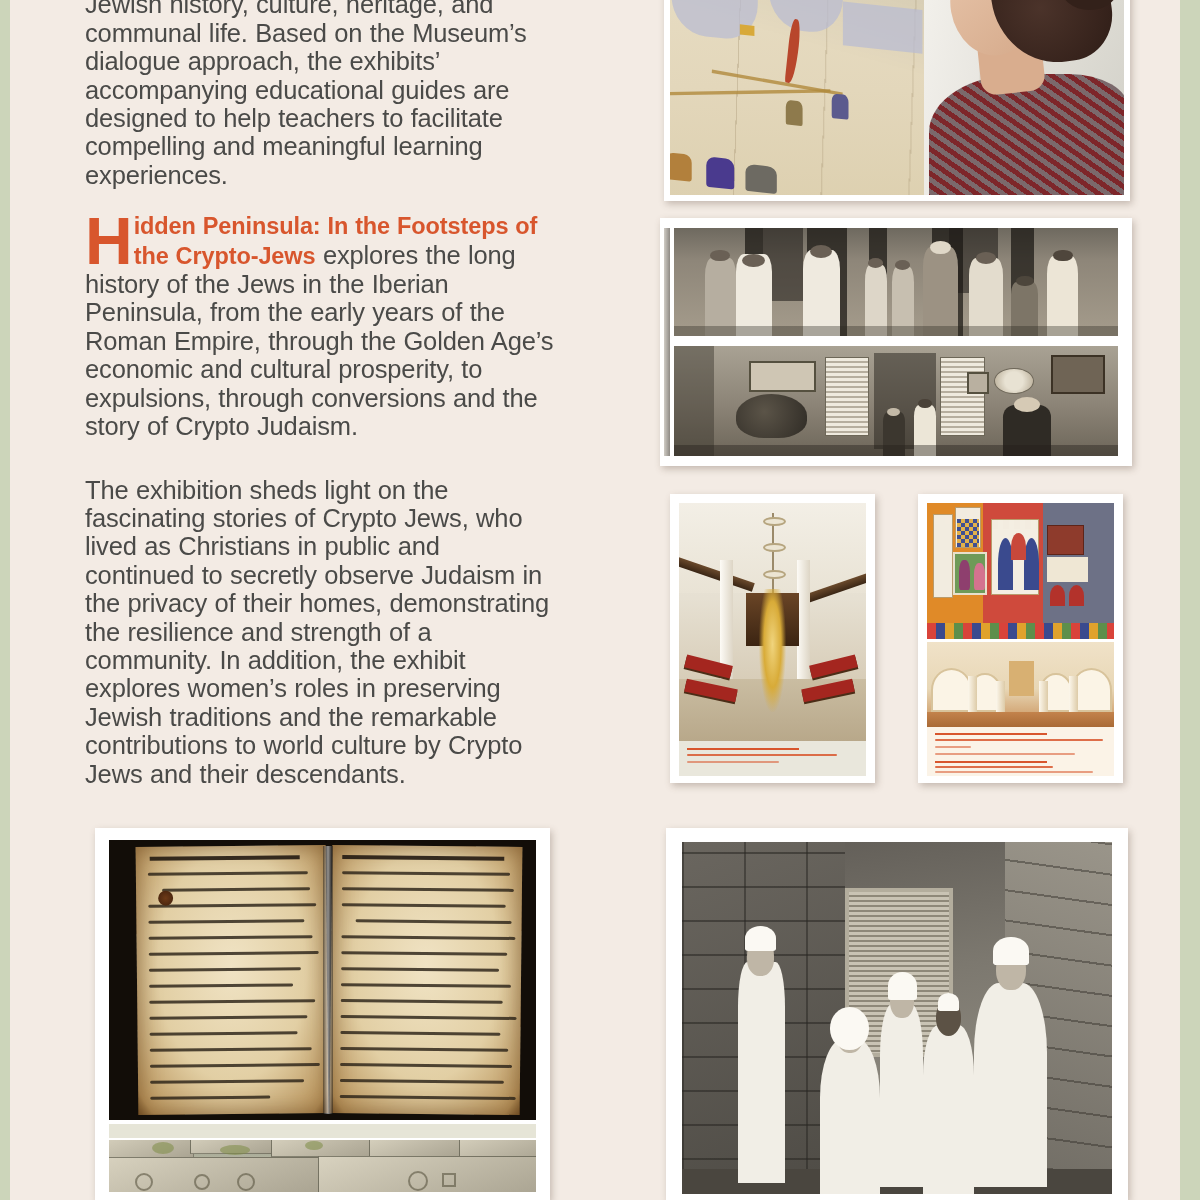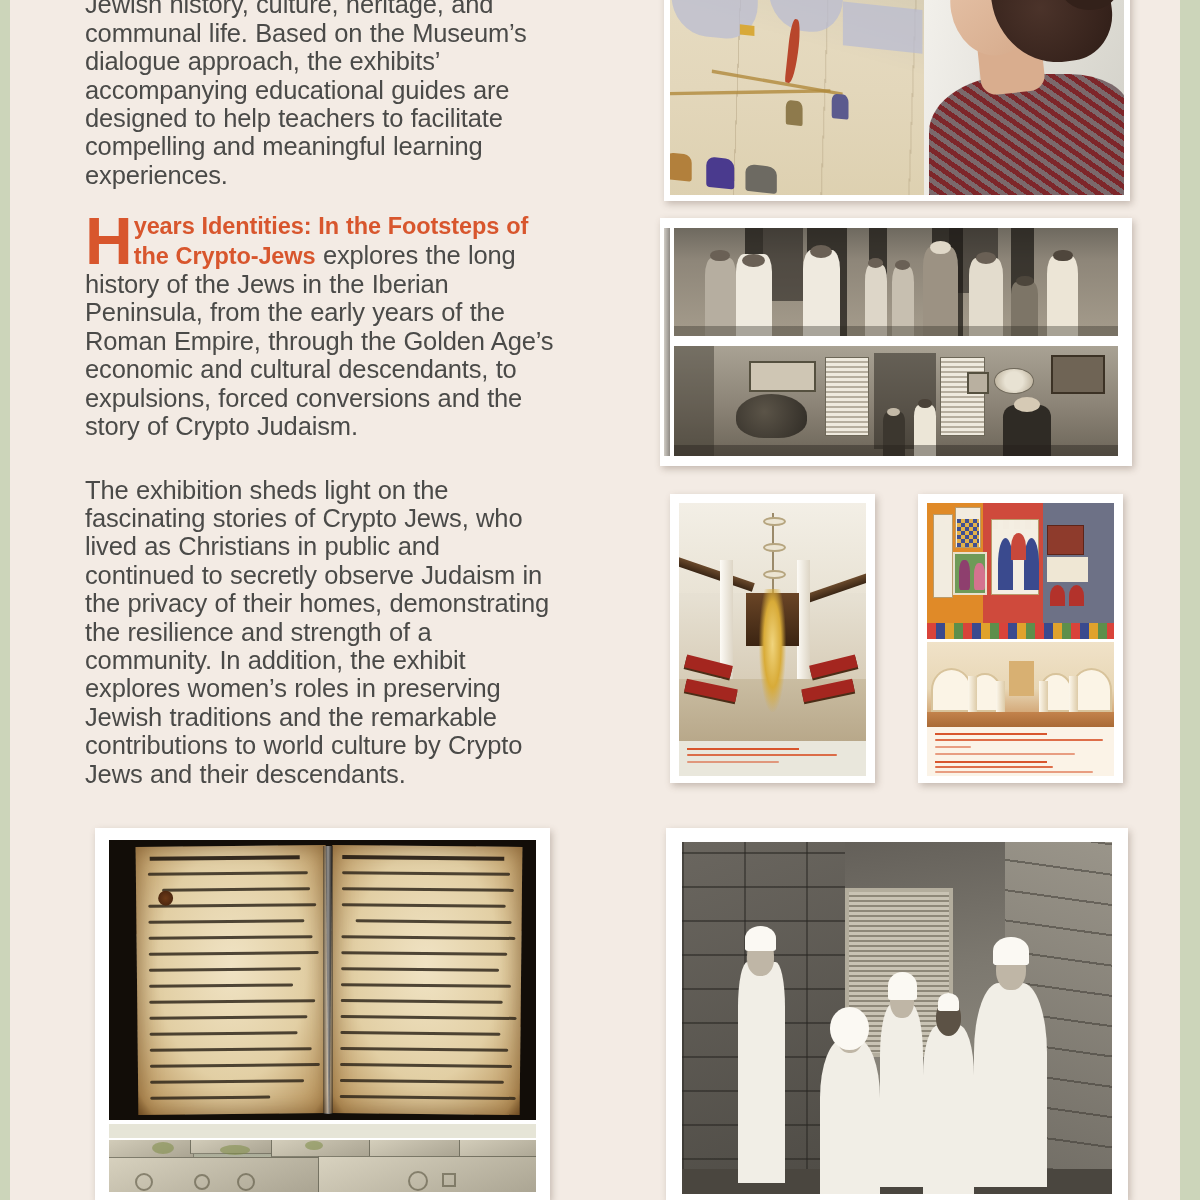--- a/index.html
+++ b/index.html
@@ -344,21 +344,21 @@
 <div id="edge-left"></div>
 <div id="edge-right"></div>
 
 <div id="page">
 
   <div id="text-col">
 
     <p class="para p1">offered at no cost and share stories about Jewish history, culture, heritage, and communal life. Based on the Museum’s dialogue approach, the exhibits’ accompanying educational guides are designed to help teachers to facilitate compelling and meaningful learning experiences.</p>
 
     <div class="para p2 dropcap-wrap">
-      <span class="dropcap">H</span><span class="lede">years Identities: In the Footsteps of the Crypto-Jews</span><span class="dropcap-body"> explores the long history of the Jews in the Iberian Peninsula, from the early years of the Roman Empire, through the Golden Age’s economic and cultural descendants, to expulsions, forced conversions and the story of Crypto Judaism.</span>
+      <span class="dropcap">H</span><span class="lede">idden Peninsula: In the Footsteps of the Crypto-Jews</span><span class="dropcap-body"> explores the long history of the Jews in the Iberian Peninsula, from the early years of the Roman Empire, through the Golden Age’s economic and cultural prosperity, to expulsions, through conversions and the story of Crypto Judaism.</span>
     </div>
 
     <p class="para p3">The exhibition sheds light on the fascinating stories of Crypto Jews, who lived as Christians in public and continued to secretly observe Judaism in the privacy of their homes, demonstrating the resilience and strength of a community. In addition, the exhibit explores women’s roles in preserving Jewish traditions and the remarkable contributions to world culture by Crypto Jews and their descendants.</p>
   </div>
 
   <div class="frame" id="img-map">
     <div class="inner">
       <div class="woman-bg"></div>
       <div class="map-floor"></div>
 

